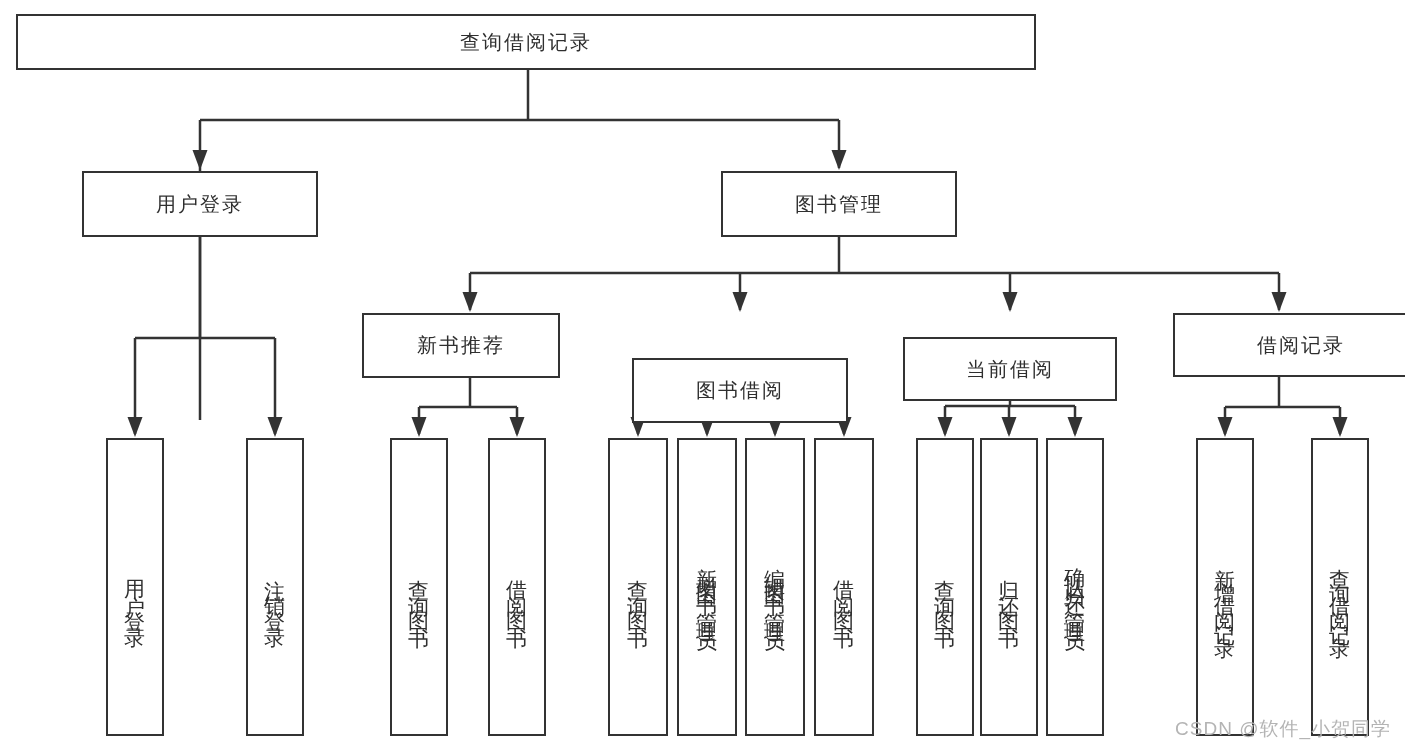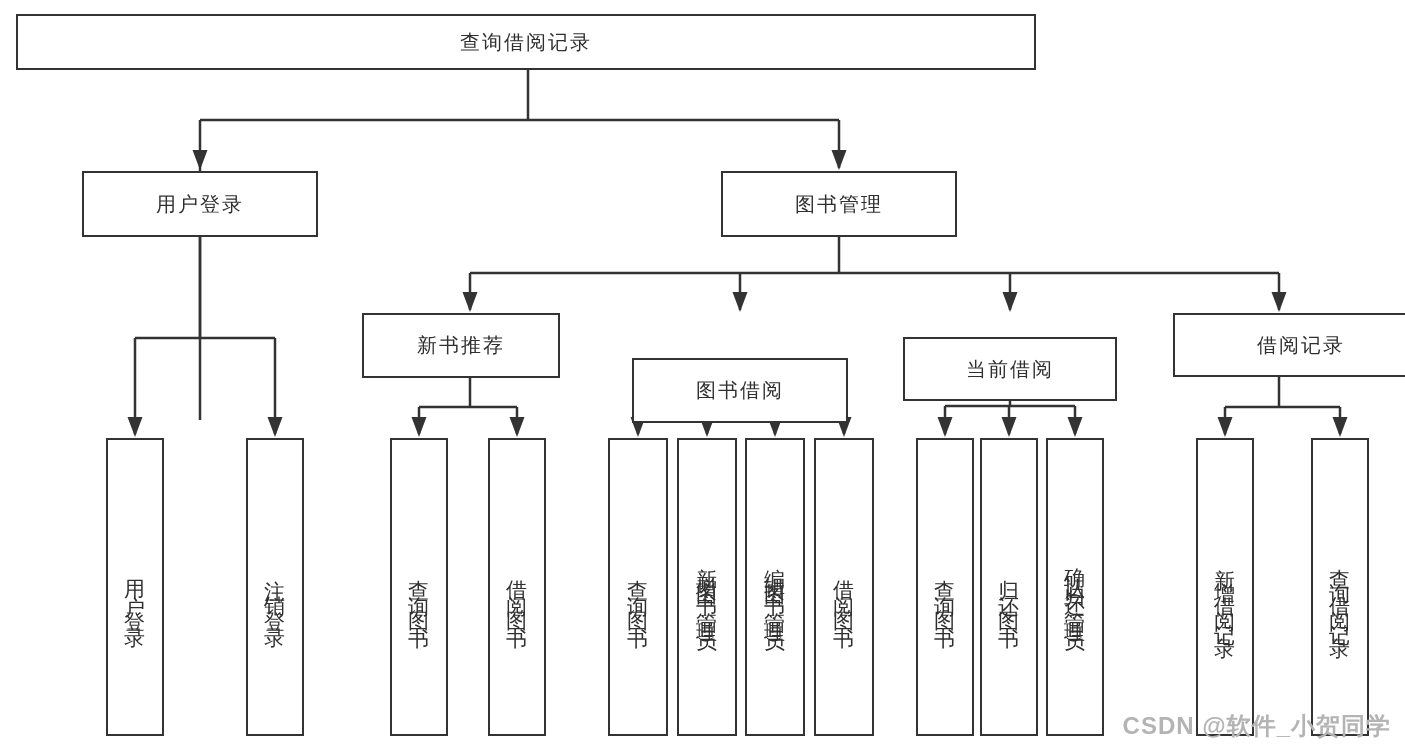--- a/index.html
+++ b/index.html
@@ -32,25 +32,24 @@
     line-height: 1.1;
     display: block;
   }
   .node.v span.sp-wide  { letter-spacing: 16px; margin-bottom: -16px; }
   .node.v span.sp-mid   { letter-spacing: 14px; margin-bottom: -14px; }
   .node.v span.sp-tight { letter-spacing: 9px;  margin-bottom: -9px; }
   .watermark {
     position: absolute;
     right: 14px;
     bottom: 5px;
-    font-size: 24px;
+    font-size: 19px;
     color: #b4b4b4;
     letter-spacing: 1px;
     white-space: nowrap;
-    font-weight: bold;
   }
 </style>
 </head>
 <body>
 
 <div class="canvas">
 
   <svg class="wires" viewBox="0 0 1405 747" xmlns="http://www.w3.org/2000/svg" aria-hidden="true">
 
     <path d="M528 70 V120"></path>

